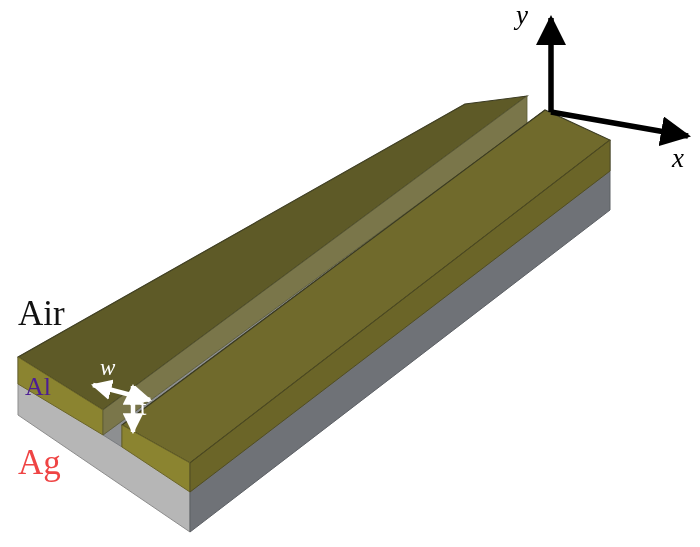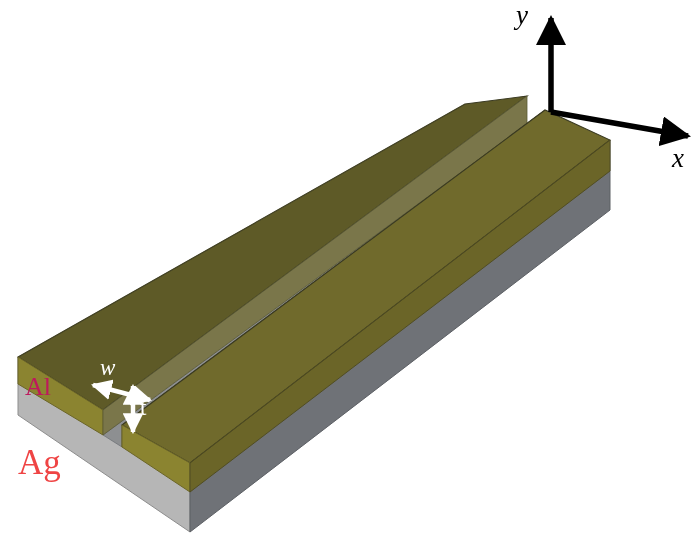--- a/index.html
+++ b/index.html
@@ -24,21 +24,21 @@
     font-size:35px; color:#111111;
     font-family:"Liberation Serif", serif;
   }
   .lbl-ag{
     left:18px; top:445px;
     font-size:35px; color:#ef4444;
     font-family:"Liberation Serif", serif;
   }
   .lbl-al{
     left:25px; top:374px;
-    font-size:26px; color:#be185d;
+    font-size:26px; color:#4c1d95;
     font-family:"Liberation Serif", serif;
   }
   .lbl-w{
     left:100px; top:356px;
     font-size:23px; color:#ffffff;
     font-style:italic;
     font-family:"Liberation Serif", serif;
   }
   .lbl-t{
     left:140px; top:396px;
@@ -130,20 +130,21 @@
 
     <g>
 
       <line x1="551" y1="112" x2="551" y2="18" stroke="#000000" stroke-width="5.5" marker-end="url(#arrhead)"></line>
 
       <line x1="551" y1="112" x2="688" y2="136" stroke="#000000" stroke-width="5.5" marker-end="url(#arrhead)"></line>
     </g>
 
   </svg>
 
+  <div class="lbl lbl-air">Air</div>
 
   <div class="lbl lbl-ag">Ag</div>
 
   <div class="lbl lbl-al">Al</div>
 
   <div class="lbl lbl-w">w</div>
 
   <div class="lbl lbl-t">t</div>
 
   <div class="lbl lbl-x">x</div>

